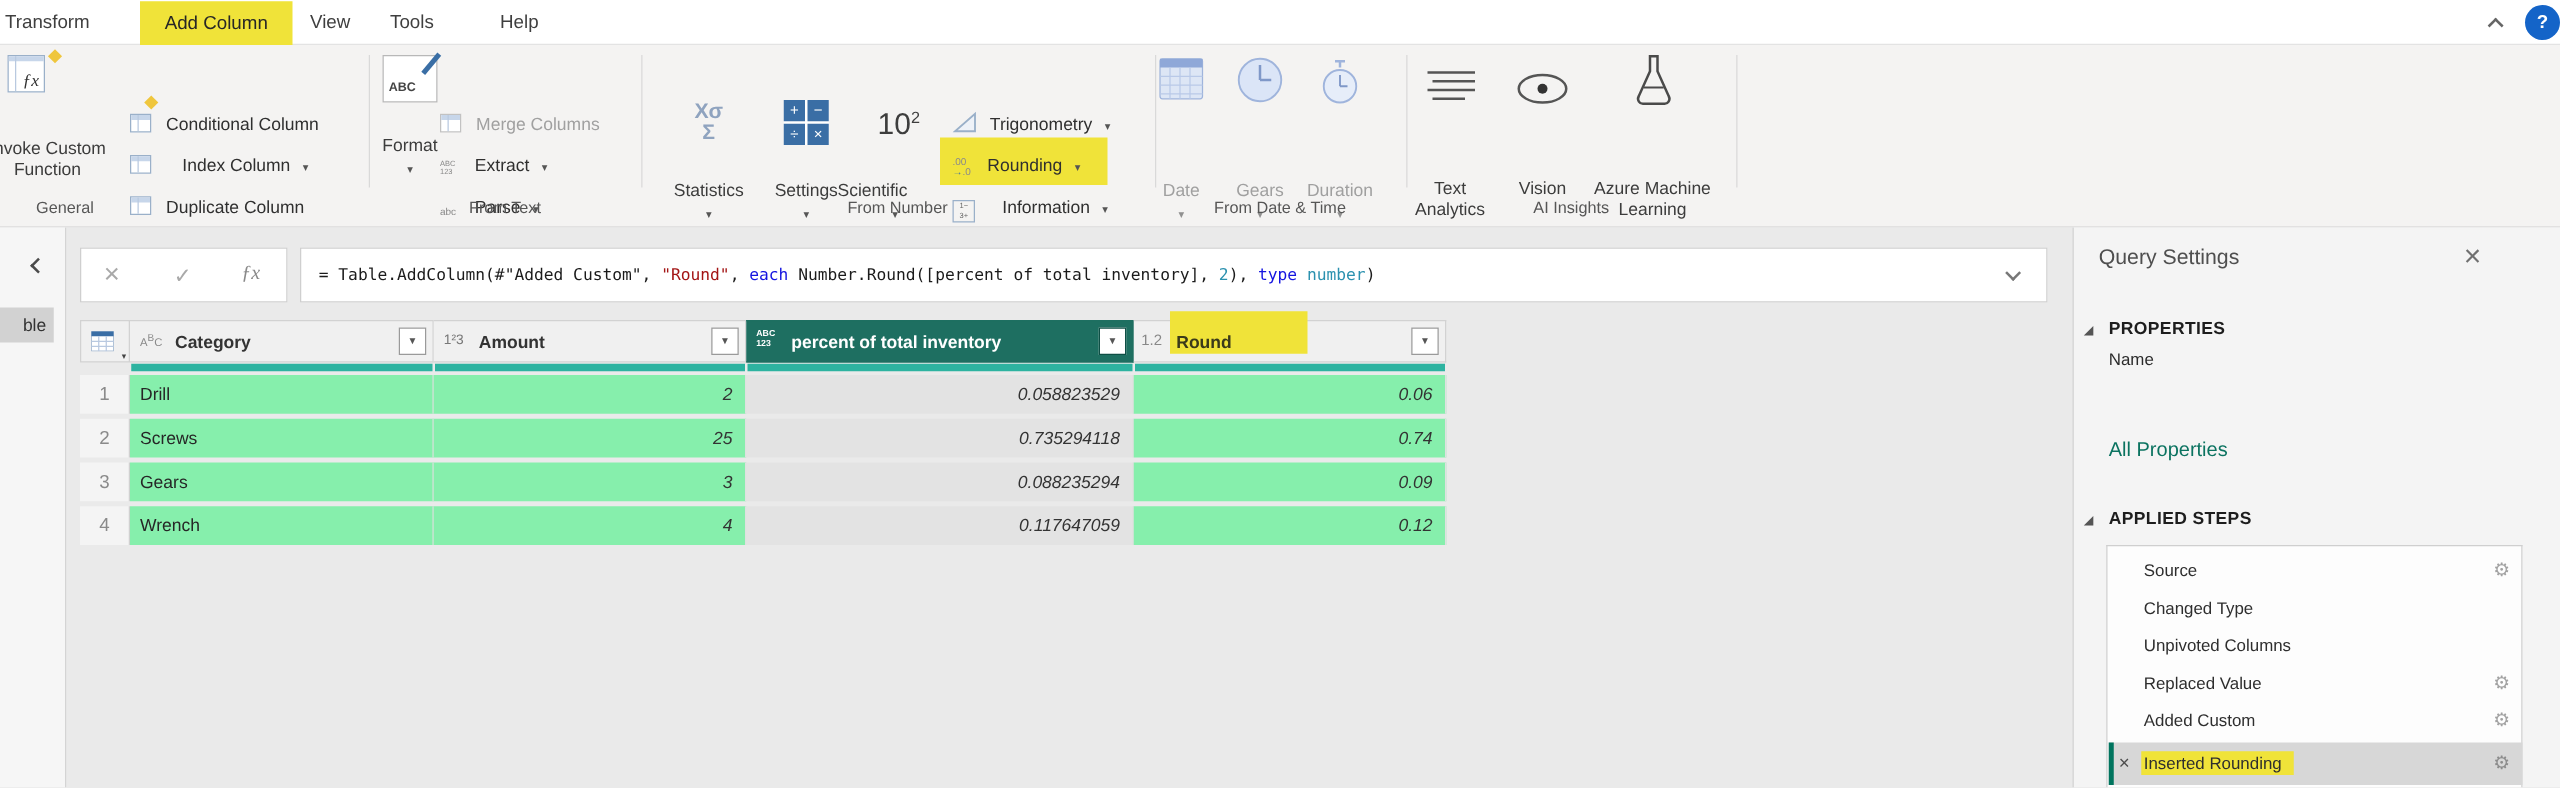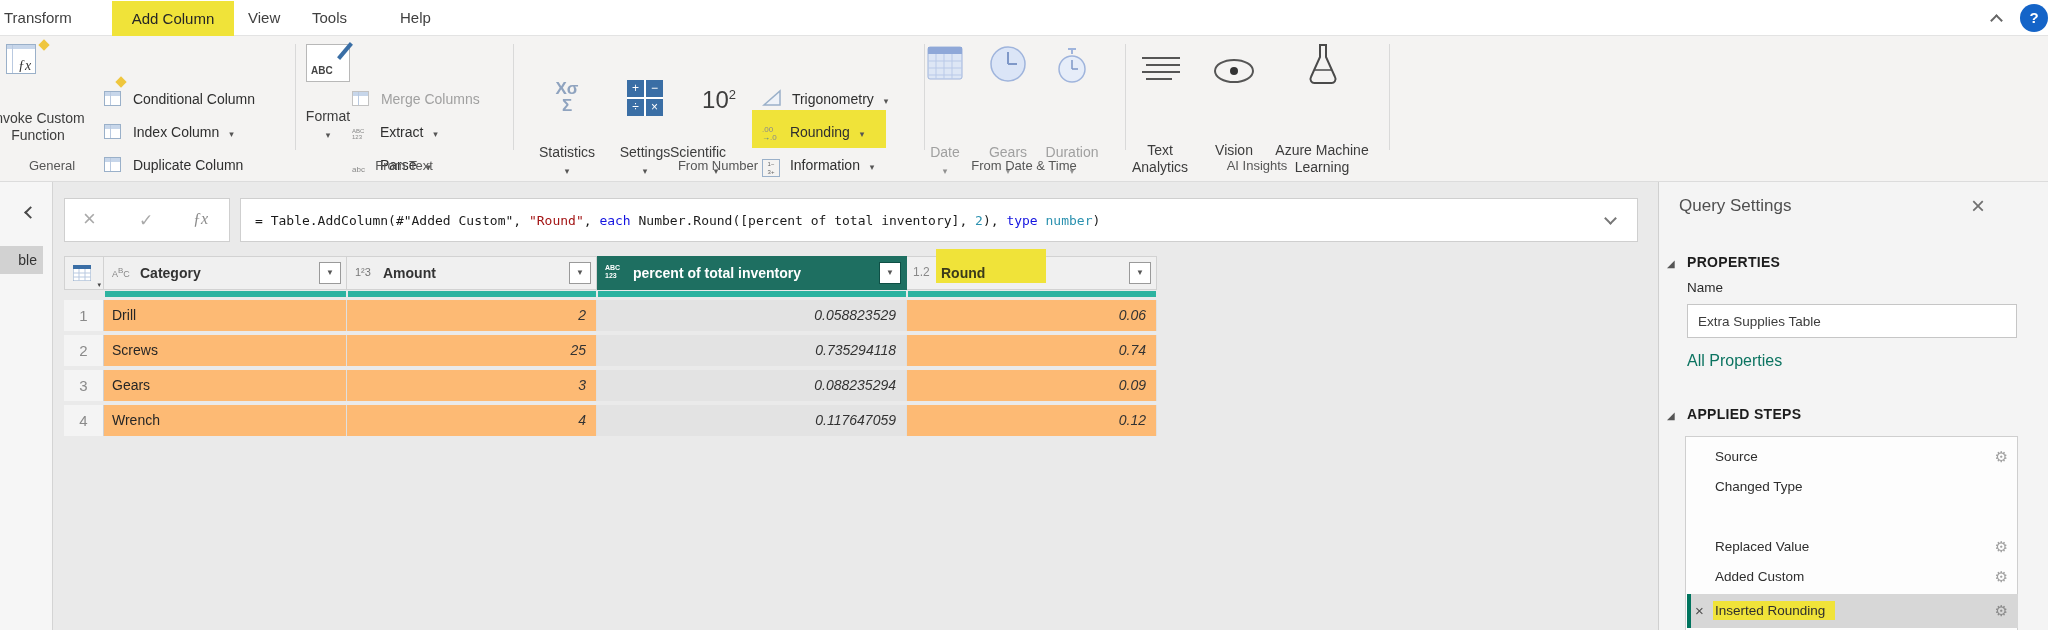--- a/index.html
+++ b/index.html
@@ -30,21 +30,21 @@
   #main { left:0; top:182px; width:2048px; height:448px; background:#eaeaea; }
   #leftpane { left:0; top:0; width:53px; height:448px; background:#f6f6f6; border-right:1px solid #d4d4d4; }
   .whitebox { background:#fff; border:1px solid #cfcfcf; }
   .mono { font-family:"DejaVu Sans Mono", monospace; font-size:13px; }
   .tk-d { color:#1b1b1b; } .tk-s { color:#A31515; } .tk-k { color:#1414E0; } .tk-n { color:#2B91AF; }
   
   .hdrcell { top:74px; height:34px; background:#f0f0f0; border:1px solid #d2d2d2; border-left:none; }
   .hdrtext { font-size:14px; font-weight:bold; color:#333; white-space:nowrap; }
   .filterbtn { width:22px; height:22px; background:#fff; border:1px solid #9a9a9a; text-align:center; line-height:20px; font-size:8px; color:#555; }
   .qbar { top:109px; height:6px; background:#2DB3A0; }
-  .cell { height:31px; background:#fdba74; border-right:1px solid #e0e0e0; font-size:14px; color:#262626; line-height:31px; }
+  .cell { height:31px; background:#86efac; border-right:1px solid #e0e0e0; font-size:14px; color:#262626; line-height:31px; }
   .numcell { text-align:right; padding-right:10px; font-style:italic; color:#333; }
   .rownum { background:#f4f4f4; border-right:1px solid #d0d0d0; color:#8a8a8a; text-align:center; font-size:15px; }
   
   #panel { left:1658px; top:182px; width:390px; height:448px; background:#f4f4f4; border-left:1px solid #d0d0d0;padding-left:29px; }
   .sechdr { font-size:14px; font-weight:bold; color:#1d1d1d; letter-spacing:0.3px; }
   .tri { font-size:10px; color:#555; }
   .steprow { left:1px; width:331px; height:30px; line-height:30px; font-size:13.5px; color:#2e2e2e; position:absolute; }
   .gear { position:absolute; right:10px; top:0; font-size:15px; color:#a2a2a2; }
   .ylw { background:#F0E339; }
   sup { font-size:8px; }
@@ -75,21 +75,21 @@
     <span class="abs" style="left:12px; top:14px; font-style:italic; font-family:'Liberation Serif',serif; font-size:14px; color:#333;">ƒx</span>
   </div>
   <div class="abs bigbtn-label" style="left:-24px; top:74px; width:124px; line-height:17px; white-space:normal;">Invoke Custom Function</div>
 
   <div class="abs smallrow" style="left:104px; top:50px; line-height:26px;">
     <span class="mini-table" style="vertical-align:-2px;"></span><span class="sparkle" style="margin-left:-4px; margin-top:-8px;"></span>
     <span style="margin-left:8px;">Conditional Column</span>
   </div>
   <div class="abs smallrow" style="left:104px; top:83px; line-height:26px;">
     <span class="mini-table" style="vertical-align:-2px;"></span>
-    <span style="margin-left:8px;">Index Column</span>
+    <span style="margin-left:21px;">Index Column</span>
     <span class="drop" style="margin-left:6px;">▾</span>
   </div>
   <div class="abs smallrow" style="left:104px; top:116px; line-height:26px;">
     <span class="mini-table" style="vertical-align:-2px; background:#fff;"></span>
     <span style="margin-left:8px;">Duplicate Column</span>
   </div>
   <div class="abs glabel" style="left:12px; width:80px;">General</div>
 
   <div class="abs" style="left:306px; top:8px; width:44px; height:38px; background:#fff; border:1px solid #b8b8b8;">
     <span class="abs" style="left:4px; top:20px; font-size:10px; font-weight:bold; color:#444;">ABC</span>
@@ -149,21 +149,21 @@
     <span style="display:inline-block; width:20px; font-size:8px; line-height:8px; color:#8a8a8a; vertical-align:-3px;">
       <span>.00</span><br><span style="color:#3A6EA5;">→</span><span>.0</span>
     </span>
     <span style="margin-left:4px;">Rounding</span>
     <span class="drop" style="margin-left:6px;">▾</span>
   </div>
   <div class="abs smallrow" style="left:762px; top:116px; line-height:26px;">
     <span style="display:inline-block; width:18px; height:18px; border:1px solid #9ab0c9; font-size:6px; line-height:8px; color:#666; text-align:center; vertical-align:-4px;">
       <span>1−</span><br><span>3+</span>
     </span>
-    <span style="margin-left:6px;">Information</span>
+    <span style="margin-left:18px;">Information</span>
     <span class="drop" style="margin-left:6px;">▾</span>
   </div>
   <div class="abs glabel" style="left:668px; width:100px;">From Number</div>
 
   <svg class="abs" style="left:926px; top:8px;" width="38" height="38">
     <rect x="2" y="3" width="34" height="32" rx="2" fill="#dde6f5" stroke="#9FB4DC"></rect>
     <rect x="2" y="3" width="34" height="7" fill="#8FA8D8"></rect>
     <path d="M2 17h34 M2 24h34 M2 31h34 M10 10v25 M18 10v25 M26 10v25" stroke="#b9c9e8" stroke-width="1" fill="none"></path>
   </svg>
   <div class="abs bigbtn-label gray" style="left:920px; top:108px; width:50px;">Date</div>
@@ -286,35 +286,35 @@
     <div class="abs cell numcell" style="left:843px; top:105px; width:250px;">0.12</div>
   </div>
 
   <div id="panel" class="abs" style="left:1658px; top:0; height:448px;">
     <div class="abs" style="left:20px; top:14px; font-size:17px; color:#4f4f4f;">Query Settings</div>
     <div class="abs" style="left:312px; top:10px; font-size:24px; color:#707070;">×</div>
 
     <span class="abs tri" style="left:8px; top:76px;">◢</span>
     <div class="abs sechdr" style="left:28px; top:72px;">PROPERTIES</div>
     <div class="abs" style="left:28px; top:98px; font-size:13.5px; color:#2b2b2b;">Name</div>
-    <div class="abs whitebox" style="left:28px; top:122px; width:330px; height:34px; border-color:#c6c6c6;">
-      <input style="width: 100%; height: 100%; border: none; outline: none; padding-left: 10px; font-size: 13.5px; color: rgb(60, 60, 60); font-family: &quot;Liberation Sans&quot;, sans-serif; background: transparent;" value="Extra Supplies Table">
-    </div>
     <div class="abs" style="left:28px; top:170px; font-size:16px; color:#0B7360;">All Properties</div>
 
     <span class="abs tri" style="left:8px; top:228px;">◢</span>
     <div class="abs sechdr" style="left:28px; top:224px;">APPLIED STEPS</div>
 
     <div class="abs" style="left:26px; top:254px; width:333px; height:194px; background:#fdfdfd; border:1px solid #cfcfcf; border-bottom:none;">
       <div class="steprow" style="top:5px; padding-left:28px;">
         <span>Source</span>
         <span class="gear">⚙</span>
       </div>
       <div class="steprow" style="top:35px; padding-left:28px;">
         <span>Changed Type</span>
+      </div>
+      <div class="steprow" style="top:65px; padding-left:28px;">
+        <span>Unpivoted Columns</span>
       </div>
       <div class="steprow" style="top:95px; padding-left:28px;">
         <span>Replaced Value</span>
         <span class="gear">⚙</span>
       </div>
       <div class="steprow" style="top:125px; padding-left:28px;">
         <span>Added Custom</span>
         <span class="gear">⚙</span>
       </div>
       <div class="steprow" style="top:157px; height:34px; line-height:34px; background:#d7d7d7;">

